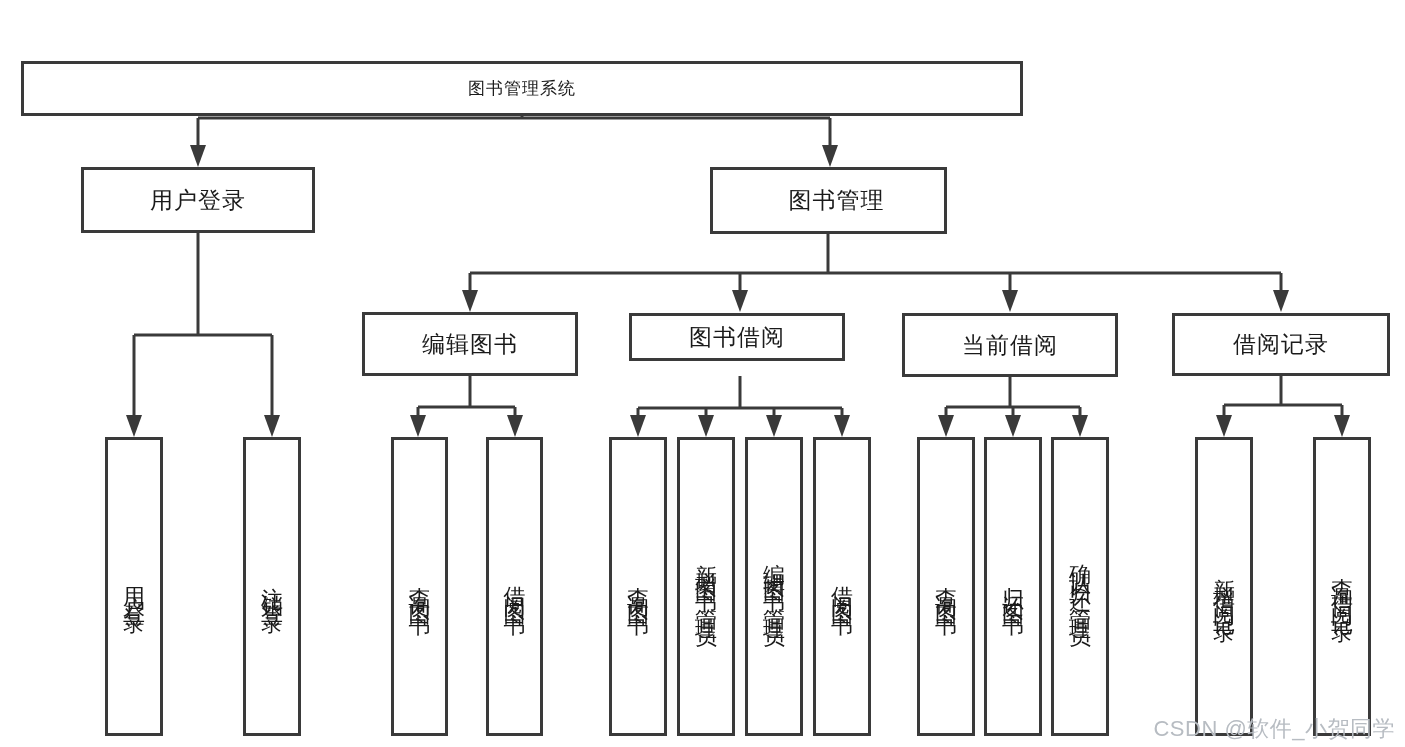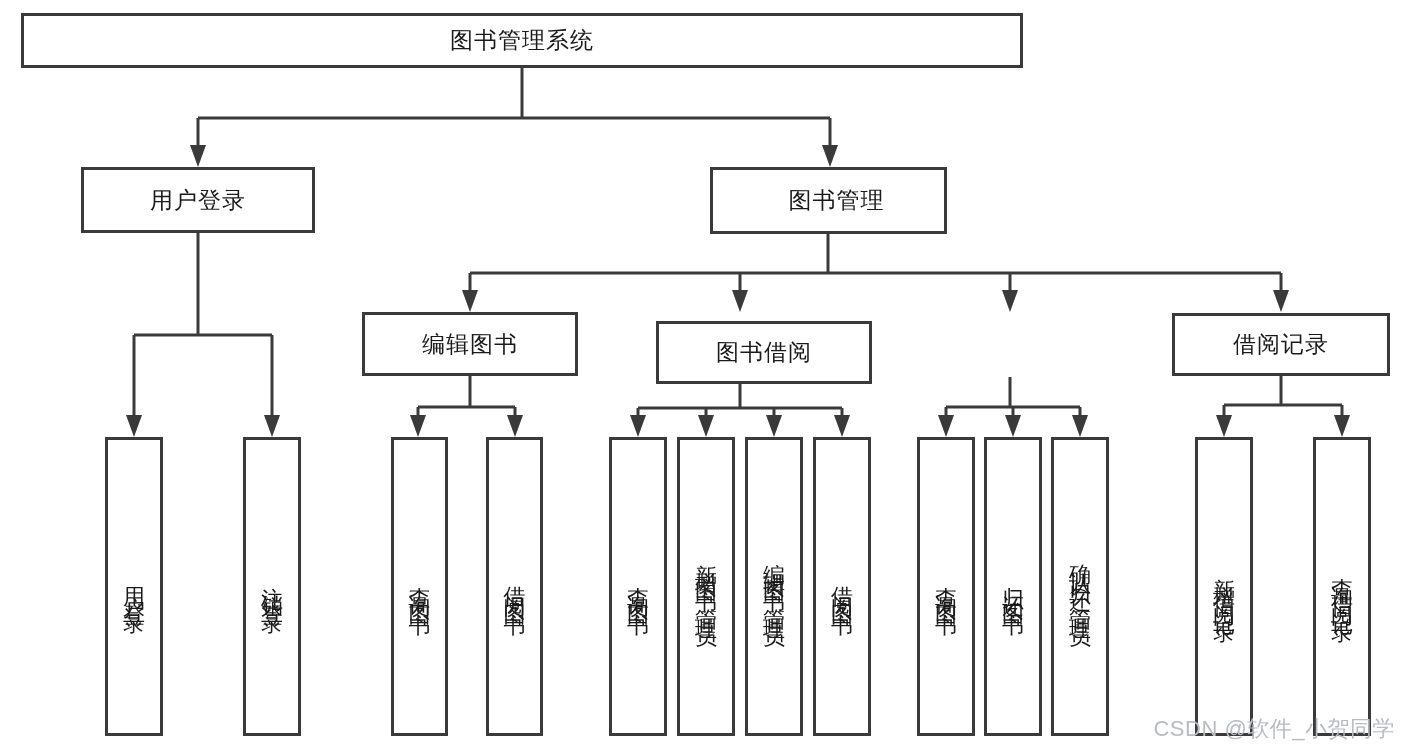--- a/index.html
+++ b/index.html
@@ -33,21 +33,21 @@
   .node {
     position: absolute;
     background: var(--bg);
     border: 3px solid var(--line);
     box-sizing: border-box;
     display: flex;
     align-items: center;
     justify-content: center;
   }
   .hnode { font-size: 23px; letter-spacing: 1px; }
-  .root-node { font-size: 23px; }
+  .root-node { font-size: 17px; margin-top: 48px; }
   .vnode span {
     writing-mode: vertical-rl;
     text-orientation: mixed;
     font-size: 22px;
     letter-spacing: 9px;
     line-height: 1;
     white-space: nowrap;
   }
   .watermark {
     position: absolute;
@@ -125,21 +125,22 @@
     <line x1="1342" y1="405" x2="1342" y2="422"></line>
     <polygon points="1334,415 1350,415 1342,437"></polygon>
   </svg>
 
   <div class="node hnode root-node" style="left:21px; top:13px; width:1002px; height:55px;">图书管理系统</div>
 
   <div class="node hnode" style="left:81px; top:167px; width:234px; height:66px;">用户登录</div>
   <div class="node hnode" style="left:710px; top:167px; width:237px; height:67px;padding-left:16px;">图书管理</div>
 
   <div class="node hnode" style="left:362px; top:312px; width:216px; height:64px;">编辑图书</div>
-  <div class="node hnode" style="left:656px; top:313px; width:216px; height:63px;margin-top:8px;">图书借阅</div>
+  <div class="node hnode" style="left:629px; top:313px; width:216px; height:48px;">图书借阅</div>
+  <div class="node hnode" style="left:902px; top:313px; width:216px; height:64px;">当前借阅</div>
   <div class="node hnode" style="left:1172px; top:313px; width:218px; height:63px;">借阅记录</div>
 
   <div class="node vnode" style="left:105px; top:437px; width:58px; height:299px;">
     <span>用户登录</span>
   </div>
   <div class="node vnode" style="left:243px; top:437px; width:58px; height:299px;">
     <span>注销登录</span>
   </div>
 
   <div class="node vnode" style="left:391px; top:437px; width:57px; height:299px;">

